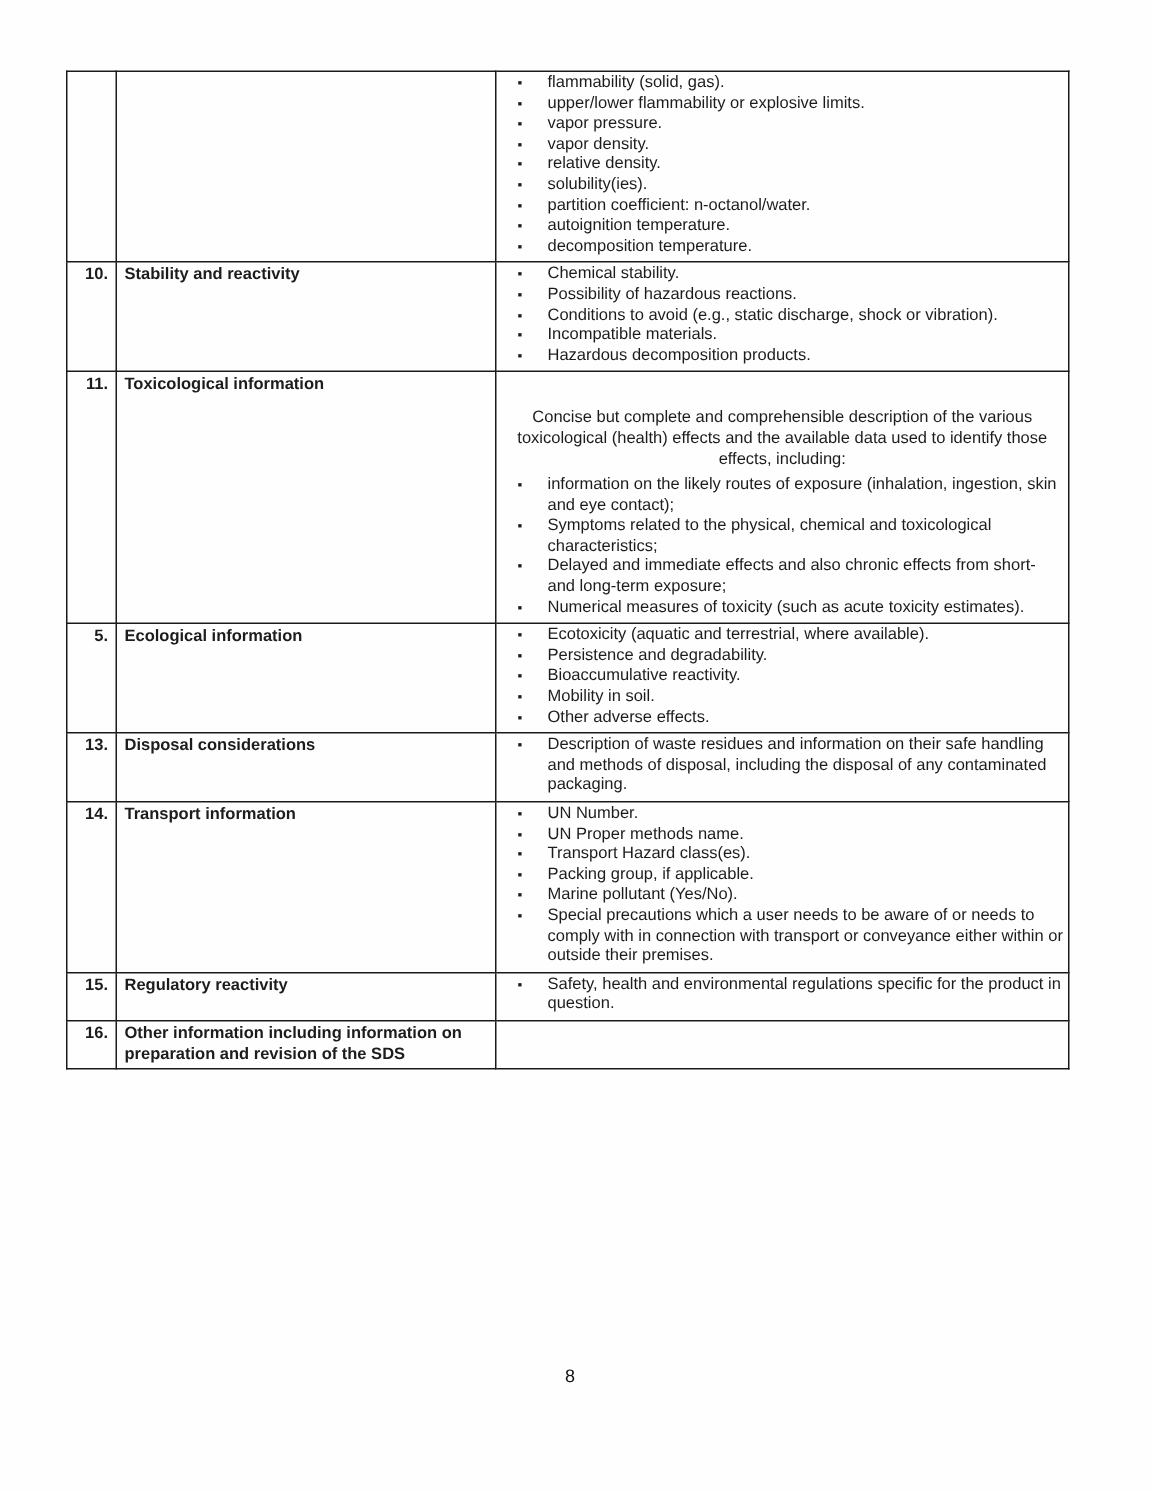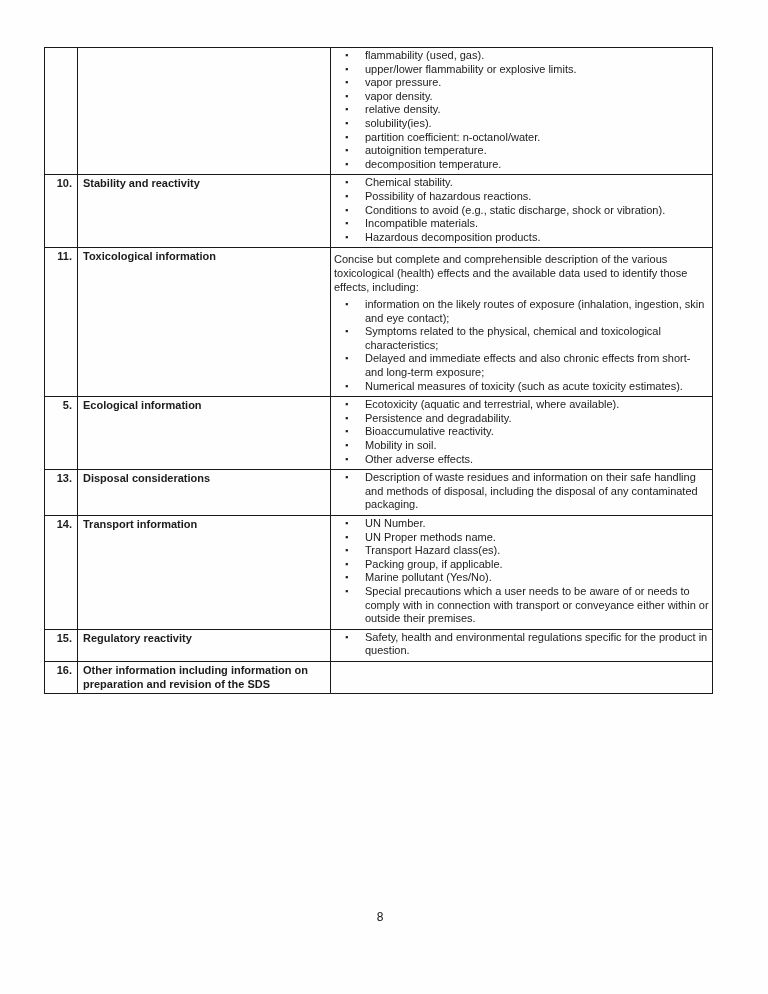--- a/index.html
+++ b/index.html
@@ -34,22 +34,23 @@
     padding: 2px 5px 14px 2px;
   }
   td.cell-title {
     font-weight: bold;
     padding: 2px 4px 2px 5px;
   }
   td.cell-content {
     padding: 1px 2px 3px 2px;
   }
   .intro-text {
-    text-align: left;
+    text-align: center;
     padding: 4px 1px;
+    margin-top: 19px;
   }
   .bullet-item {
     position: relative;
     padding-left: 32px;
   }
   .bullet-item .bullet-glyph {
     position: absolute;
     left: 12px; top: 0;
     font-size: 9px;
     line-height: 13.6px;
@@ -72,21 +73,21 @@
     <colgroup>
       <col style="width:33px">
       <col style="width:253px">
       <col style="width:382px">
     </colgroup>
     <tbody>
         <tr>
           <td class="cell-num"></td>
           <td class="cell-title"></td>
           <td class="cell-content">
-            <div class="bullet-item"><span class="bullet-glyph">▪</span><span>flammability (used, gas).</span></div>
+            <div class="bullet-item"><span class="bullet-glyph">▪</span><span>flammability (solid, gas).</span></div>
             <div class="bullet-item"><span class="bullet-glyph">▪</span><span>upper/lower flammability or explosive limits.</span></div>
             <div class="bullet-item"><span class="bullet-glyph">▪</span><span>vapor pressure.</span></div>
             <div class="bullet-item"><span class="bullet-glyph">▪</span><span>vapor density.</span></div>
             <div class="bullet-item"><span class="bullet-glyph">▪</span><span>relative density.</span></div>
             <div class="bullet-item"><span class="bullet-glyph">▪</span><span>solubility(ies).</span></div>
             <div class="bullet-item"><span class="bullet-glyph">▪</span><span>partition coefficient: n-octanol/water.</span></div>
             <div class="bullet-item"><span class="bullet-glyph">▪</span><span>autoignition temperature.</span></div>
             <div class="bullet-item"><span class="bullet-glyph">▪</span><span>decomposition temperature.</span></div>
           </td>
         </tr>

